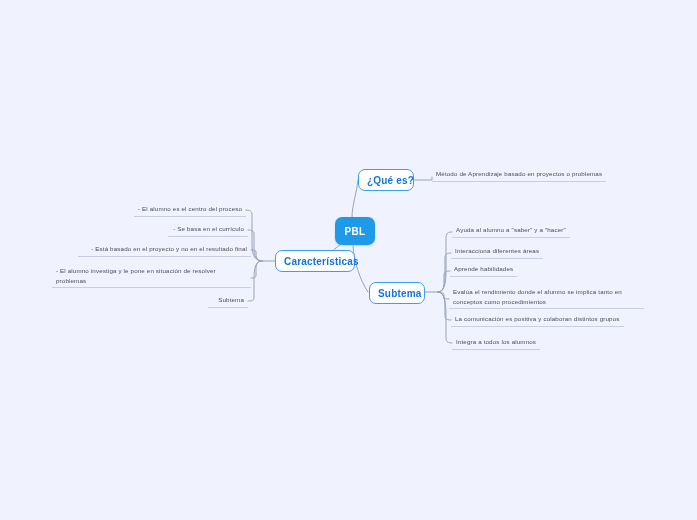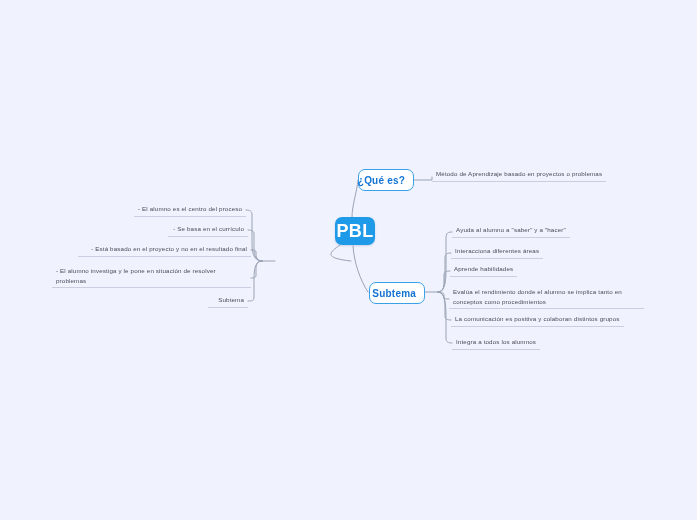--- a/index.html
+++ b/index.html
@@ -33,39 +33,39 @@
     position: absolute;
     box-sizing: border-box;
     white-space: nowrap;
   }
   
   .node-root {
     background: #1f9ae8;
     color: #ffffff;
     border-radius: 7px;
     font-weight: bold;
-    font-size: 18px;
+    font-size: 10px;
     letter-spacing: 0.3px;
     display: flex;
     align-items: center;
     justify-content: center;
     box-shadow: 0 1px 2px rgba(40,80,140,0.18);
   }
   
   .node-branch {
     background: #ffffff;
     color: #1273d4;
     border: 1.6px solid #3aa0ea;
     border-radius: 7px;
     font-weight: bold;
     font-size: 10px;
     letter-spacing: 0.2px;
     display: flex;
     align-items: center;
-    justify-content: flex-end;
+    justify-content: flex-start;
     padding: 0 8px;
   }
   
   .leaf {
     position: absolute;
     box-sizing: border-box;
     color: #4b4b5c;
     font-size: 6.2px;
     line-height: 1.55;
     letter-spacing: 0.15px;
@@ -112,20 +112,23 @@
   </svg>
 
   <div class="node node-root" style="left:335px; top:217px; width:40px; height:28px;">
     <span>PBL</span>
   </div>
 
   <div class="node node-branch" style="left:358px; top:169px; width:56px; height:22px;">
     <span>¿Qué es?</span>
   </div>
 
+  <div class="node node-branch" style="left:275px; top:250px; width:80px; height:22px;">
+    <span>Características</span>
+  </div>
 
   <div class="node node-branch" style="left:369px; top:282px; width:56px; height:22px;">
     <span>Subtema</span>
   </div>
 
   <div class="leaf leaf-right leaf-nowrap" style="left:432px; top:168px;">Método de Aprendizaje basado en proyectos o problemas</div>
 
   <div class="leaf leaf-left leaf-nowrap" style="left:134px; top:203px; width:112px;">- El alumno es el centro del proceso</div>
 
   <div class="leaf leaf-left leaf-nowrap" style="left:168px; top:223px; width:80px;">- Se basa en el currículo</div>

